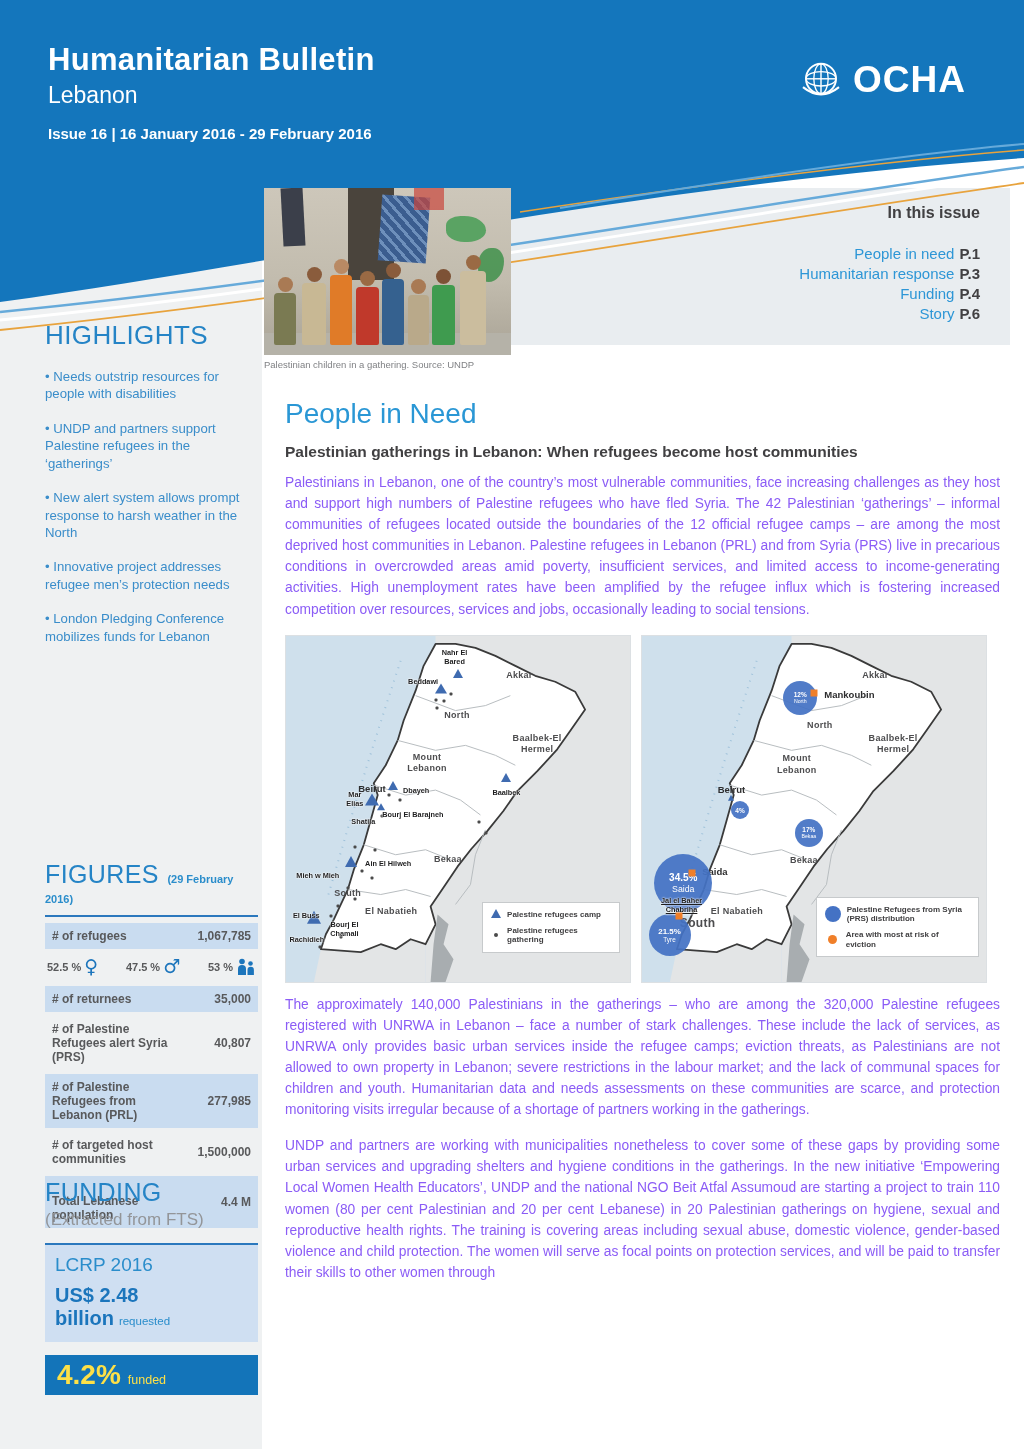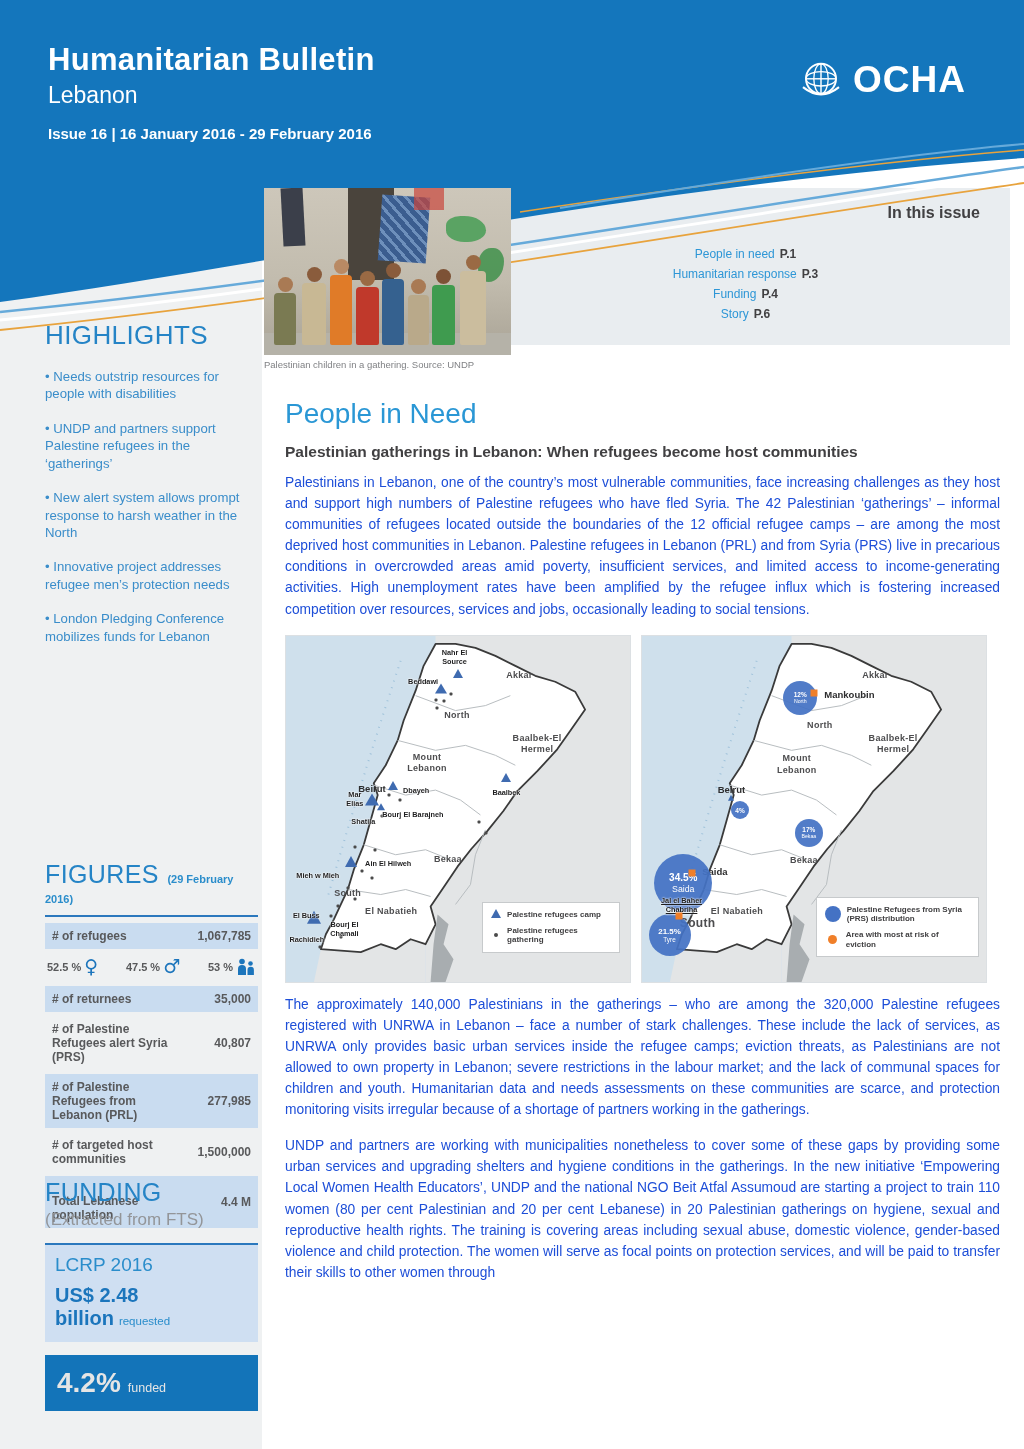--- a/index.html
+++ b/index.html
@@ -26,21 +26,21 @@
   .photo .graffiti2 { position:absolute; left:214px; top:60px; width:26px; height:34px; background:#2e8b3d; border-radius:50% 40% 60% 40%; opacity:.75; }
   .photo .banner { position:absolute; left:150px; top:0; width:30px; height:22px; background:#c9463c; opacity:.7; }
   .photo .ground { position:absolute; left:0; bottom:0; width:100%; height:22px; background:#b5b2a8; }
   .kid { position:absolute; bottom:10px; }
   .kid .head { width:15px; height:15px; border-radius:50%; margin:0 auto 1px; }
   .kid .torso { border-radius:4px 4px 2px 2px; }
 
   
   .issue-title { font-size:16px; font-weight:bold; color:#414042; }
   .issue-items { margin-top:22px; }
-  .issue-item { font-size:12px; line-height:20px;text-align:center; }
+  .issue-item { font-size:15px; line-height:20px; }
   .issue-item .lnk { color:#2d96d6; }
   .issue-item .pg { color:#414042; font-weight:bold; margin-left:5px; }
 
   .caption { position:absolute; left:264px; top:359px; width:260px; font-size:9.5px; color:#808285; z-index:3; }
 
   
   .side-h { font-size:26px; color:#2584c6; letter-spacing:.4px; }
   .highlights { position:absolute; left:45px; top:320px; width:215px; z-index:3; }
   .hl-item { font-size:13.2px; color:#3a8dca; line-height:1.32; margin-top:17px; }
   .hl-item::before { content:"• "; }
@@ -55,29 +55,29 @@
   .demo-row { display:flex; justify-content:space-between; align-items:center; padding:4px 2px 6px; margin-bottom:4px; }
   .demo-cell { display:flex; align-items:center; gap:3px; font-size:11px; font-weight:bold; color:#58595b; }
   .sex-ic { font-family:"DejaVu Sans",sans-serif; font-size:19px; color:#1c75bc; font-weight:bold; line-height:1; }
 
   .funding { position:absolute; left:45px; top:1178px; width:213px; z-index:3; }
   .fund-sub { font-size:17px; color:#939598; margin-top:3px; }
   .lcrp-box { margin-top:13px; background:#cfdff2; border-top:2px solid #2b78bd; padding:9px 10px 12px; }
   .lcrp-title { font-size:19px; color:#2a8dcb; }
   .lcrp-amount { font-size:20px; font-weight:bold; color:#1b75bc; margin-top:8px; }
   .lcrp-req { font-size:11.5px; color:#2a8dcb; font-weight:normal; margin-left:5px; }
-  .funded-box { margin-top:13px; background:#1374b9; color:#e5e5e5; padding:12px 12px; }
+  .funded-box { margin-top:13px; background:#1374b9; color:#fde047; padding:4px 12px; }
   .funded-pct { font-size:28px; font-weight:bold; }
   .funded-lab { font-size:12.5px; margin-left:7px; }
 
   
   .main { position:absolute; left:285px; top:398px; width:715px; z-index:3; }
   .section-title { font-size:28px; color:#2a97d5; }
   .headline { font-size:15.5px; font-weight:bold; color:#414042; margin-top:13px; }
-  .para { font-size:13.8px; line-height:1.53; text-align:justify; color:#1d4ed8; margin-top:11px; }
+  .para { font-size:13.8px; line-height:1.53; text-align:justify; color:#8b5cf6; margin-top:11px; }
   .para + .para { margin-top:15px; }
 
   
   .maps-row { display:flex; gap:10px; margin-top:15px; margin-bottom:4px; }
   .map { position:relative; width:346px; height:348px; background:#cfe0ec; border:1px solid #dcे0e3; border:1px solid #dce0e3; overflow:hidden; }
   .map svg { position:absolute; left:0; top:0; width:100%; height:100%; }
   .m-region { position:absolute; font-size:9px; font-weight:bold; color:#4d4d4f; letter-spacing:.3px; white-space:nowrap; z-index:2; }
   .m-region.wrap { white-space:normal; text-align:center; line-height:1.25; }
   .m-city { position:absolute; font-size:9.5px; font-weight:bold; color:#2d2d2e; white-space:nowrap; z-index:3; }
   .m-camp-label { position:absolute; font-size:7.3px; font-weight:bold; color:#1f1f20; white-space:nowrap; z-index:4; text-shadow:0 0 2px #fff,0 0 2px #fff; }
@@ -293,21 +293,21 @@
           </div>
       </div>
     <div class="m-region" style="left: 64%; top: 10%;">Akkar</div>
         <div class="m-region" style="left: 46%; top: 21.5%;">North</div>
         <div class="m-region wrap" style="left: 62%; top: 28%; width: 22%;">Baalbek-El Hermel</div>
         <div class="m-region wrap" style="left: 34%; top: 33.5%; width: 14%;">Mount Lebanon</div>
         <div class="m-region" style="left: 43%; top: 63%;">Bekaa</div>
         <div class="m-region" style="left: 23%; top: 78%;">El Nabatieh</div>
         <div class="m-region" style="left: 14%; top: 73%;">South</div>
         <div class="m-city" style="left: 21%; top: 42.5%;">Beirut</div>
-        <div class="m-camp-label wrap" style="left: 42%; top: 4%; width: 14%;">Nahr El Source</div>
+        <div class="m-camp-label wrap" style="left: 42%; top: 4%; width: 14%;">Nahr El Bared</div>
         <div class="m-camp-label" style="left: 35.5%; top: 12%;">Beddawi</div>
         <div class="m-camp-label" style="left: 34%; top: 43.5%;">Dbayeh</div>
         <div class="m-camp-label wrap" style="left: 16%; top: 45%; width: 8%;">Mar Elias</div>
         <div class="m-camp-label" style="left: 28%; top: 50.5%;">Bourj El Barajneh</div>
         <div class="m-camp-label" style="left: 19%; top: 52.5%;">Shatila</div>
         <div class="m-camp-label" style="left: 60%; top: 44%;">Baalbek</div>
         <div class="m-camp-label" style="left: 23%; top: 64.5%;">Ain El Hilweh</div>
         <div class="m-camp-label" style="left: 3%; top: 68%;">Mieh w Mieh</div>
         <div class="m-camp-label" style="left: 2%; top: 79.5%;">El Buss</div>
         <div class="m-camp-label wrap" style="left: 12%; top: 82.5%; width: 10%;">Bourj El Chamali</div>

